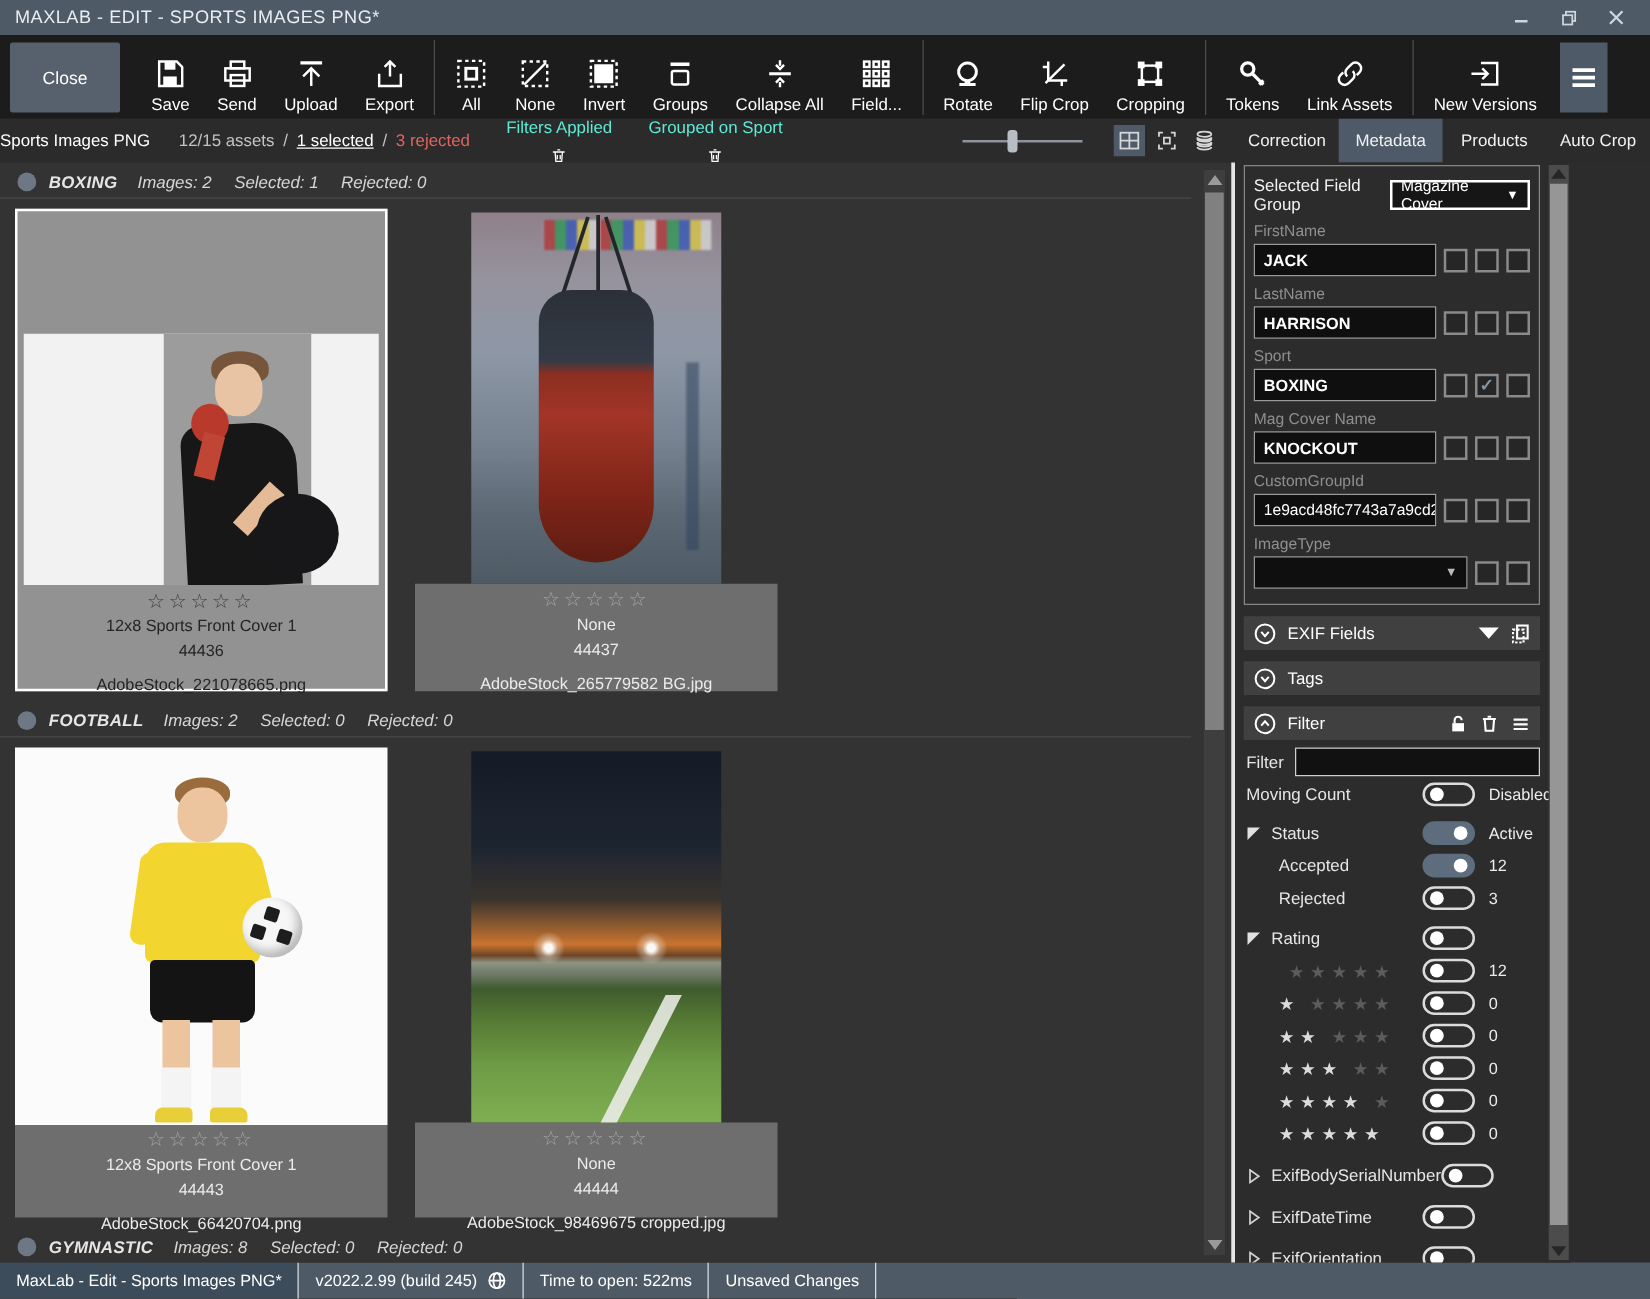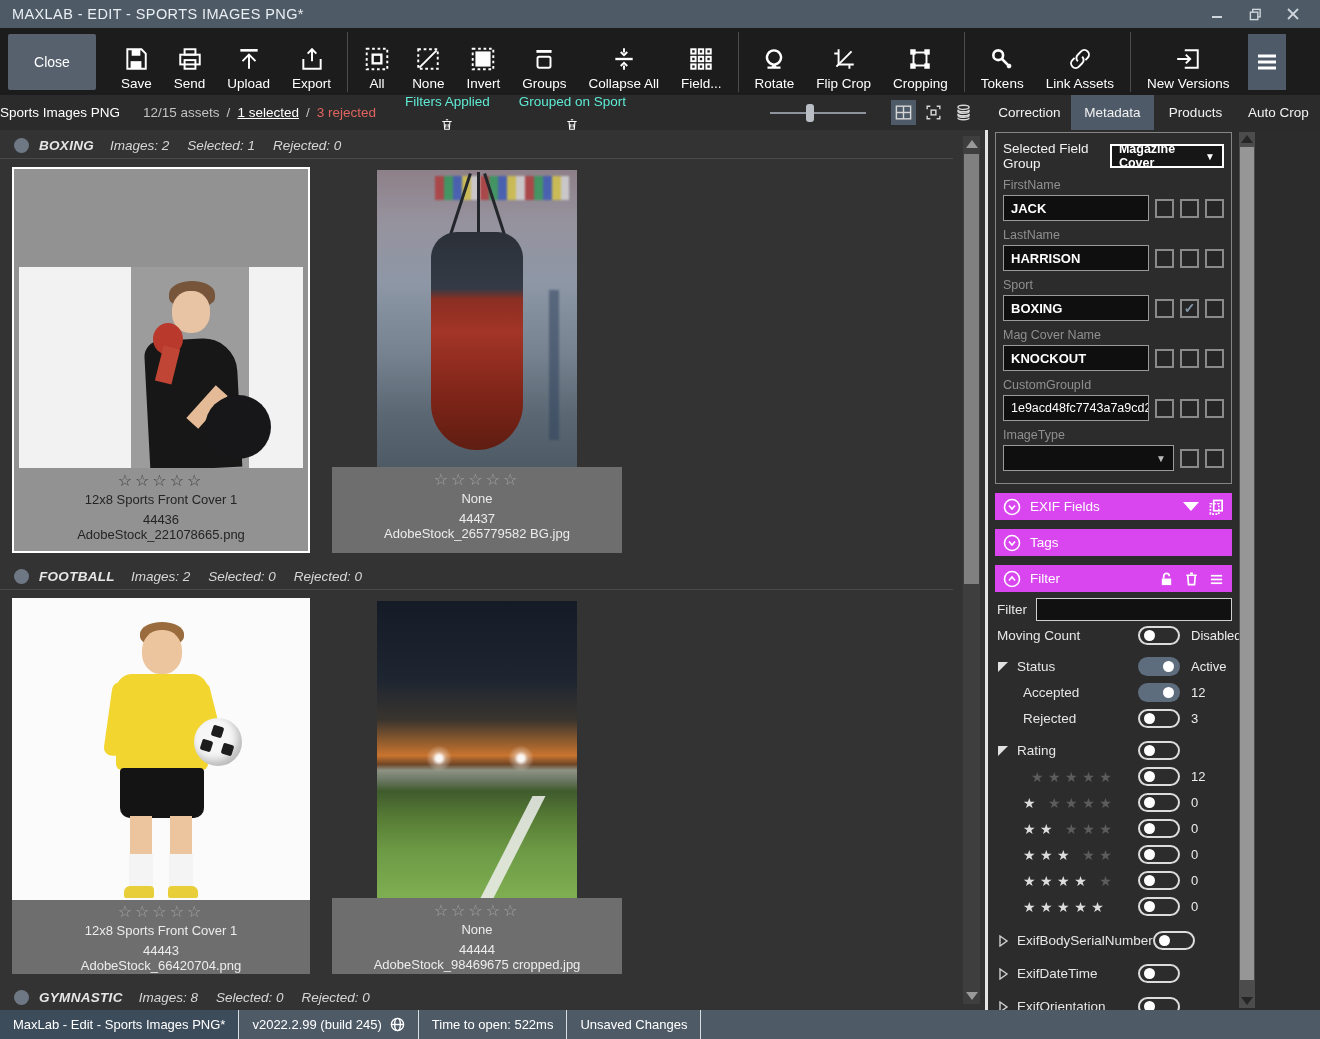--- a/index.html
+++ b/index.html
@@ -56,21 +56,21 @@
   .gname { font-weight:bold; letter-spacing:.3px; margin-right:6px; }
   .gstat { color:#d6d6d6; margin-right:8px; }
   .cards { display:flex; align-items:flex-start; gap:22px; padding:8px 0 8px 12px; }
 
   .card-sel { width:298px; height:386px; background:#929292; border:2px solid #fff;
               text-align:center; color:#242424; font-size:13px; }
   .photo-box { margin:98px 5px 0; height:201px; background:#f2f2f2; position:relative; overflow:hidden; }
   .stars-dark { margin-top:3px; font-size:16px; letter-spacing:3px; color:#3f3f3f; }
   .c-title { margin-top:2px; }
   .c-id { margin-top:5px; }
-  .c-file { margin-top:0; }
+  .c-file { margin-top:12px; }
 
   .card-plain { width:290px; text-align:center; font-size:13px; color:#ececec; }
   .img-b { width:200px; height:297px; margin:3px auto 0; position:relative; overflow:hidden; }
   .cfoot { background:#6e6e6e; padding-top:3px; }
   .cfoot.h86 { height:86px; } .cfoot.h74 { height:74px; padding-top:2px; }
   .stars-lt { font-size:16px; letter-spacing:3px; color:#a5a5a5; }
 
   .card-plain2 { width:298px; text-align:center; font-size:13px; color:#ececec; }
   .img-w { width:298px; height:302px; background:#fbfbfb; position:relative; overflow:hidden; }
 
@@ -126,31 +126,31 @@
   .vsb .thumb { position:absolute; left:1px; right:1px; top:18px; height:430px; background:#808080; }
 
   
   .panel { width:272px; background:#2c2c2c; position:relative; overflow:hidden; color:#ddd; font-size:13px;
            border-left:3px solid #e5e5e5; }
   .panel-inner { position:absolute; left:7px; right:25px; top:2px; bottom:0; }
   .groupbox { border:1px solid #858585; padding:7px 7px 12px; }
   .sfg-row { display:flex; align-items:center; justify-content:space-between; margin:1px 0 2px; }
   .sfg-label { color:#f2f2f2; font-size:13.5px; }
   .dropdown { border:2px solid #fff; background:#161616; color:#fff; height:24px; display:flex;
-              align-items:center; padding:0 7px; gap:9px; font-weight:bold; font-size:12.5px; }
+              align-items:center; padding:0 7px; gap:9px; font-weight:normal; font-size:12.5px; }
   .caret { color:#fff; font-size:10px; }
   .flabel { color:#8f8f8f; font-size:12.5px; margin:7px 0 3px; }
   .frow { display:flex; align-items:center; gap:6px; }
   .finput { flex:1; height:26px; background:#0f0f0f; border:1px solid #9a9a9a; color:#fff; font-weight:bold;
             font-size:13px; display:flex; align-items:center; padding:0 7px; overflow:hidden; white-space:nowrap; }
   .fdrop { justify-content:space-between; font-weight:normal; }
   .cb { width:19px; height:19px; border:2px solid #8a8a8a; background:#262626; flex:0 0 auto;
         display:flex; align-items:center; justify-content:center; color:#8294a6; font-size:14px; font-weight:bold; }
 
-  .sect { height:27px; background:#d946ef; display:flex; align-items:center; gap:9px; padding:0 8px;
+  .sect { height:27px; background:#404040; display:flex; align-items:center; gap:9px; padding:0 8px;
           margin-top:9px; color:#fff; font-size:13.5px; }
   .sect svg.cc { width:18px; height:18px; stroke:#fff; fill:none; stroke-width:1.6; }
   .sect .right { margin-left:auto; display:flex; align-items:center; gap:10px; }
   .tri-dn { width:0; height:0; border-left:8px solid transparent; border-right:8px solid transparent; border-top:9px solid #fff; }
   .sect .right svg { width:15px; height:16px; stroke:#fff; fill:none; stroke-width:1.8; }
 
   .fbody { padding:4px 0 0 2px; }
   .prow { display:flex; align-items:center; height:25px; margin-top:1px; color:#e6e6e6; font-size:13.5px; }
   .prow .lbl { flex:1; display:flex; align-items:center; gap:8px; }
   .ind { padding-left:26px; }

